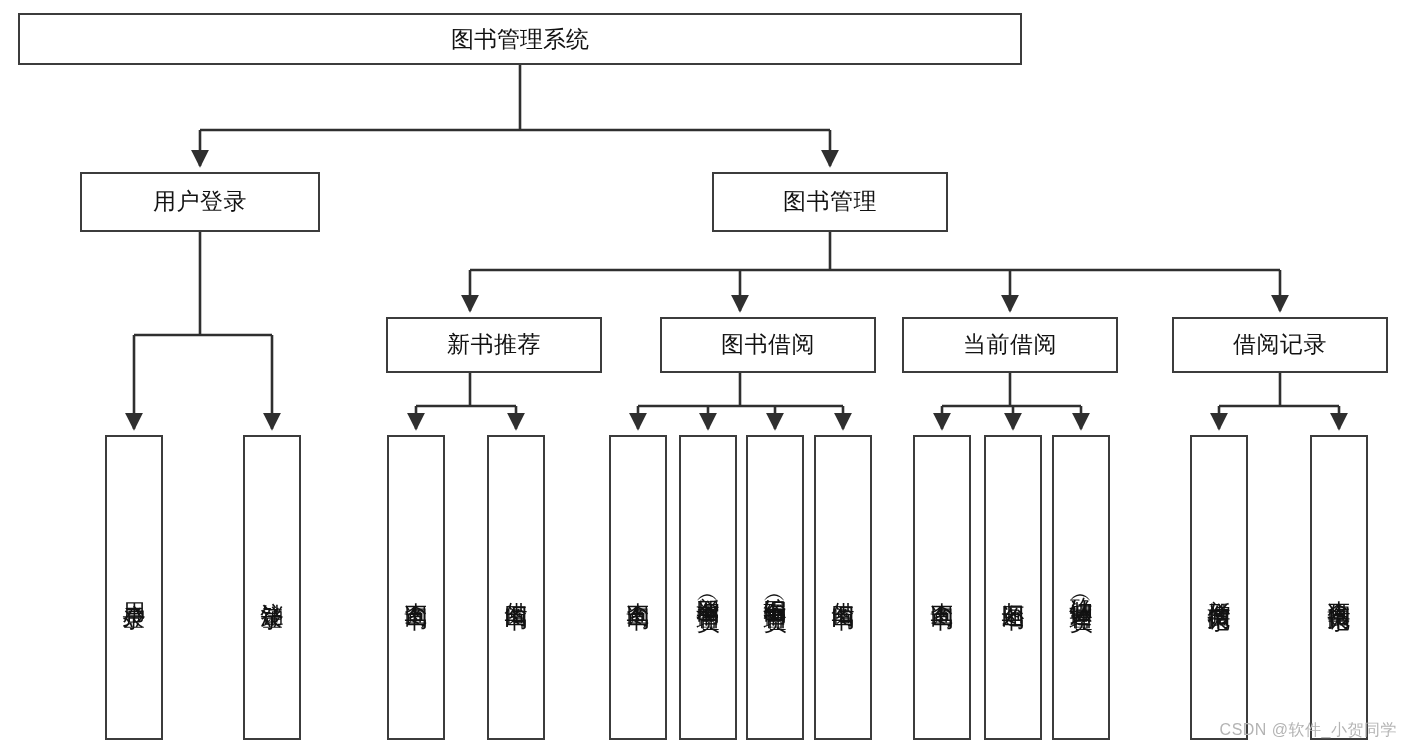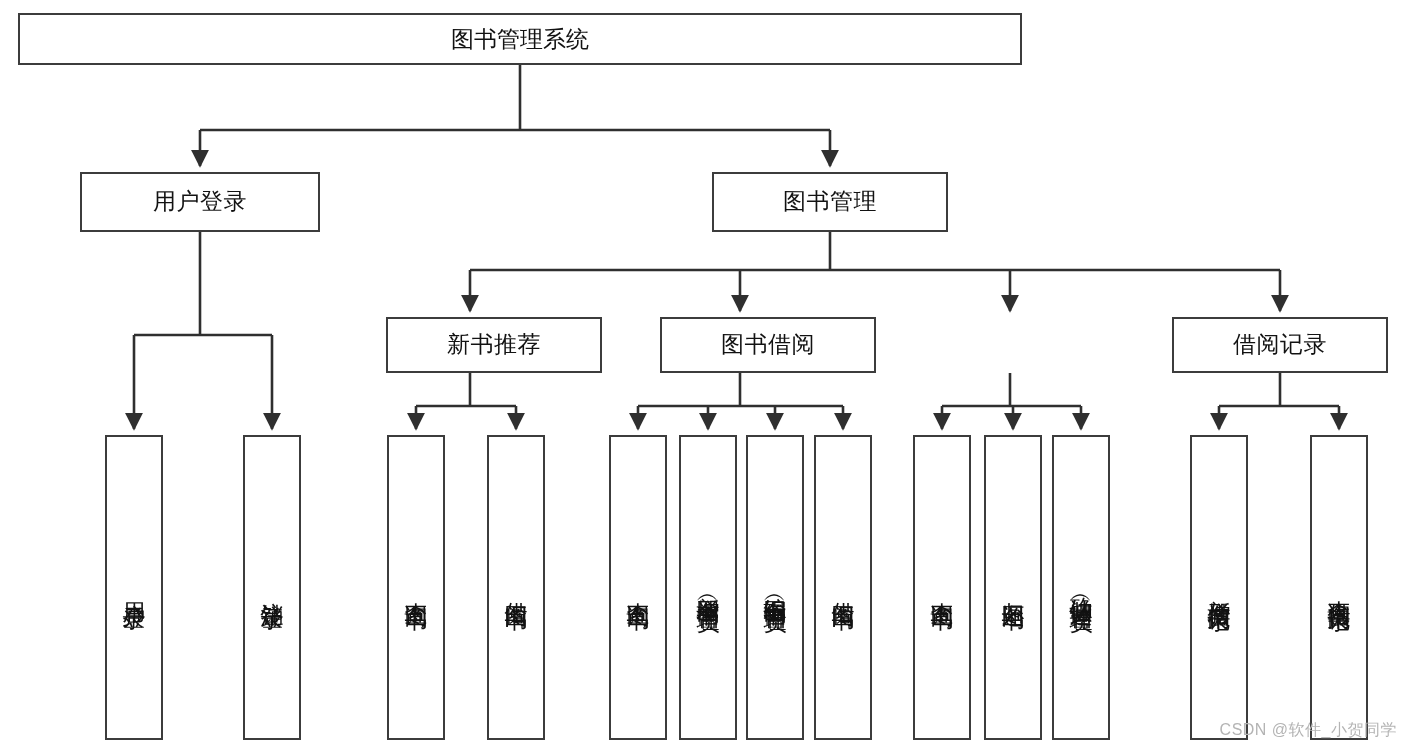--- a/index.html
+++ b/index.html
@@ -134,20 +134,23 @@
   <div class="node node-h" style="left:712px; top:172px; width:236px; height:60px;">
     <span>图书管理</span>
   </div>
 
   <div class="node node-h" style="left:362px; top:317px; width:216px; height:56px;margin-left:24px;">
     <span>新书推荐</span>
   </div>
   <div class="node node-h" style="left:632px; top:317px; width:216px; height:56px;margin-left:28px;">
     <span>图书借阅</span>
   </div>
+  <div class="node node-h" style="left:902px; top:317px; width:216px; height:56px;">
+    <span>当前借阅</span>
+  </div>
   <div class="node node-h" style="left:1172px; top:317px; width:216px; height:56px;">
     <span>借阅记录</span>
   </div>
 
   <div class="node node-leaf" style="left:105px; top:435px; width:58px; height:305px;">
     <span class="vtext">用户登录</span>
   </div>
   <div class="node node-leaf" style="left:243px; top:435px; width:58px; height:305px;">
     <span class="vtext">注销登录</span>
   </div>

